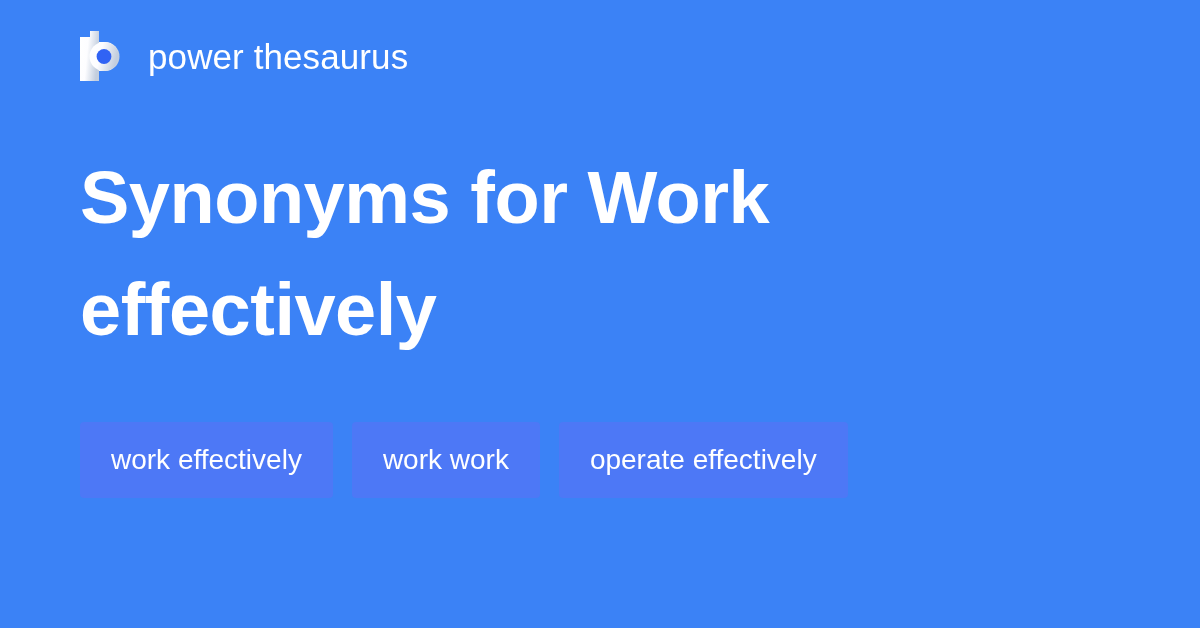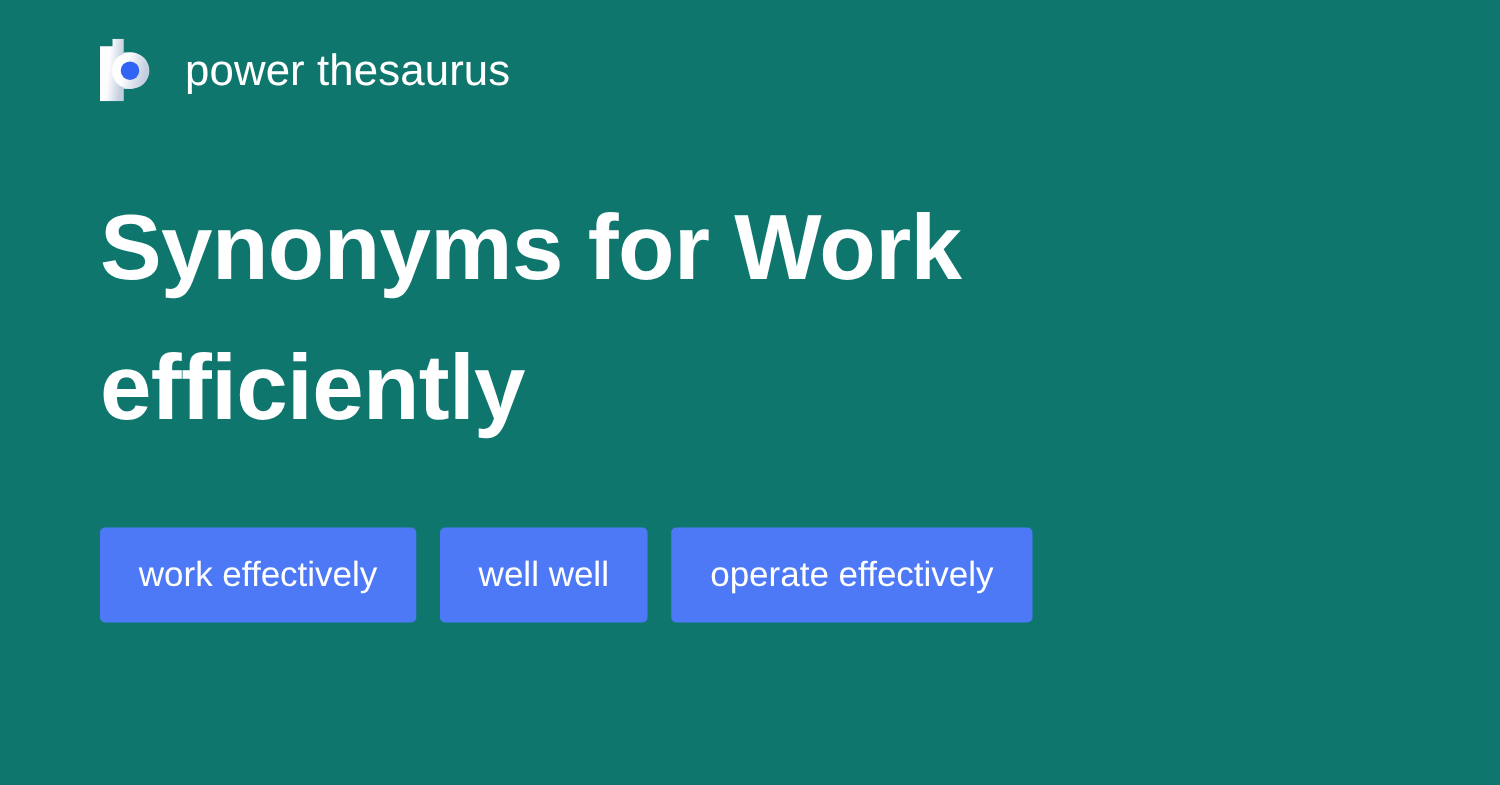--- a/index.html
+++ b/index.html
@@ -13,21 +13,21 @@
   body {
     background: #3163F4;
     font-family: "Liberation Sans", sans-serif;
     -webkit-font-smoothing: antialiased;
   }
 
   .page {
     position: relative;
     width: 1200px;
     height: 628px;
-    background: #0f766e;
+    background: #3b82f6;
   }
 
   
   .brand {
     position: absolute;
     left: 80px;
     top: 31px;
     display: flex;
     align-items: center;
     gap: 22px;
@@ -109,21 +109,21 @@
 
         <path d="M19 11 h6 a14.5 14.5 0 0 1 0 29 h-6 z" fill="url(#bgrad)"></path>
         <circle cx="24" cy="25.5" r="14.5" fill="url(#bgrad)"></circle>
 
         <circle cx="24" cy="25.5" r="7.4" fill="#3163F4"></circle>
       </svg>
     </span>
     <span class="brand-name">power thesaurus</span>
   </div>
 
-  <h1 class="headline">Synonyms for Work efficiently</h1>
+  <h1 class="headline">Synonyms for Work effectively</h1>
 
   <div class="chips">
     <span class="chip">work effectively</span>
-    <span class="chip">well well</span>
+    <span class="chip">work work</span>
     <span class="chip">operate effectively</span>
   </div>
 
 </div>
 
 </body></html>

